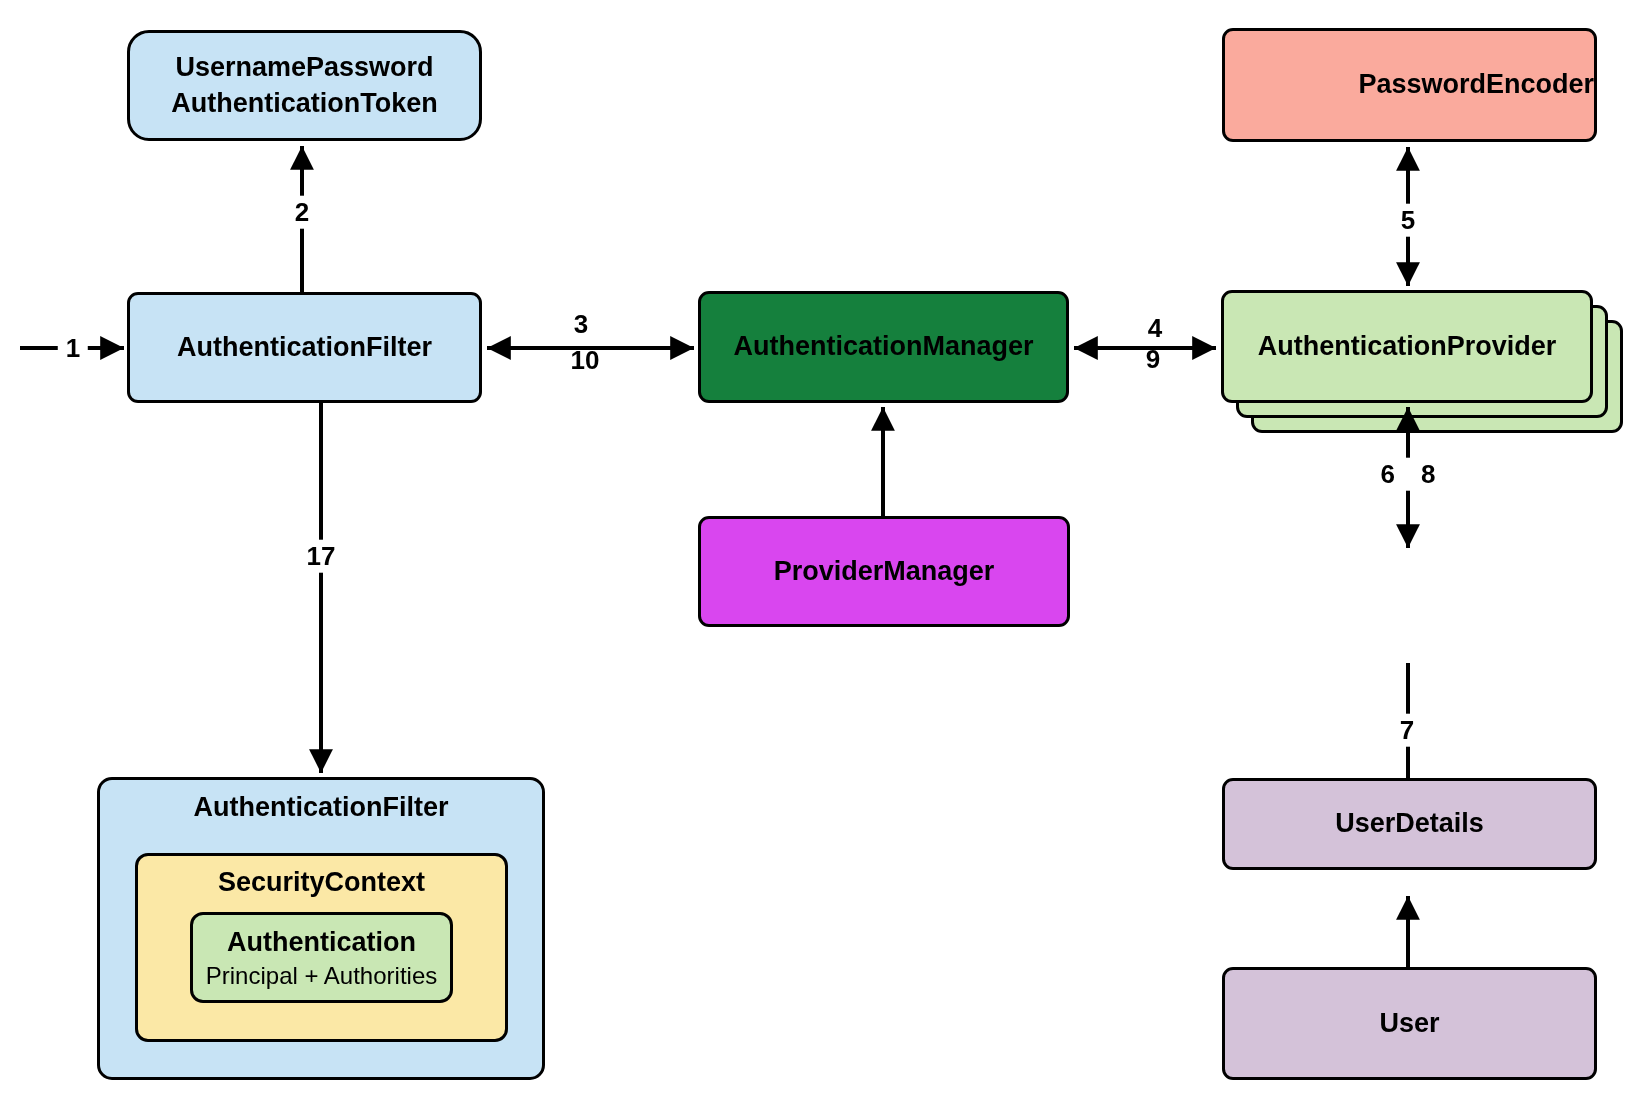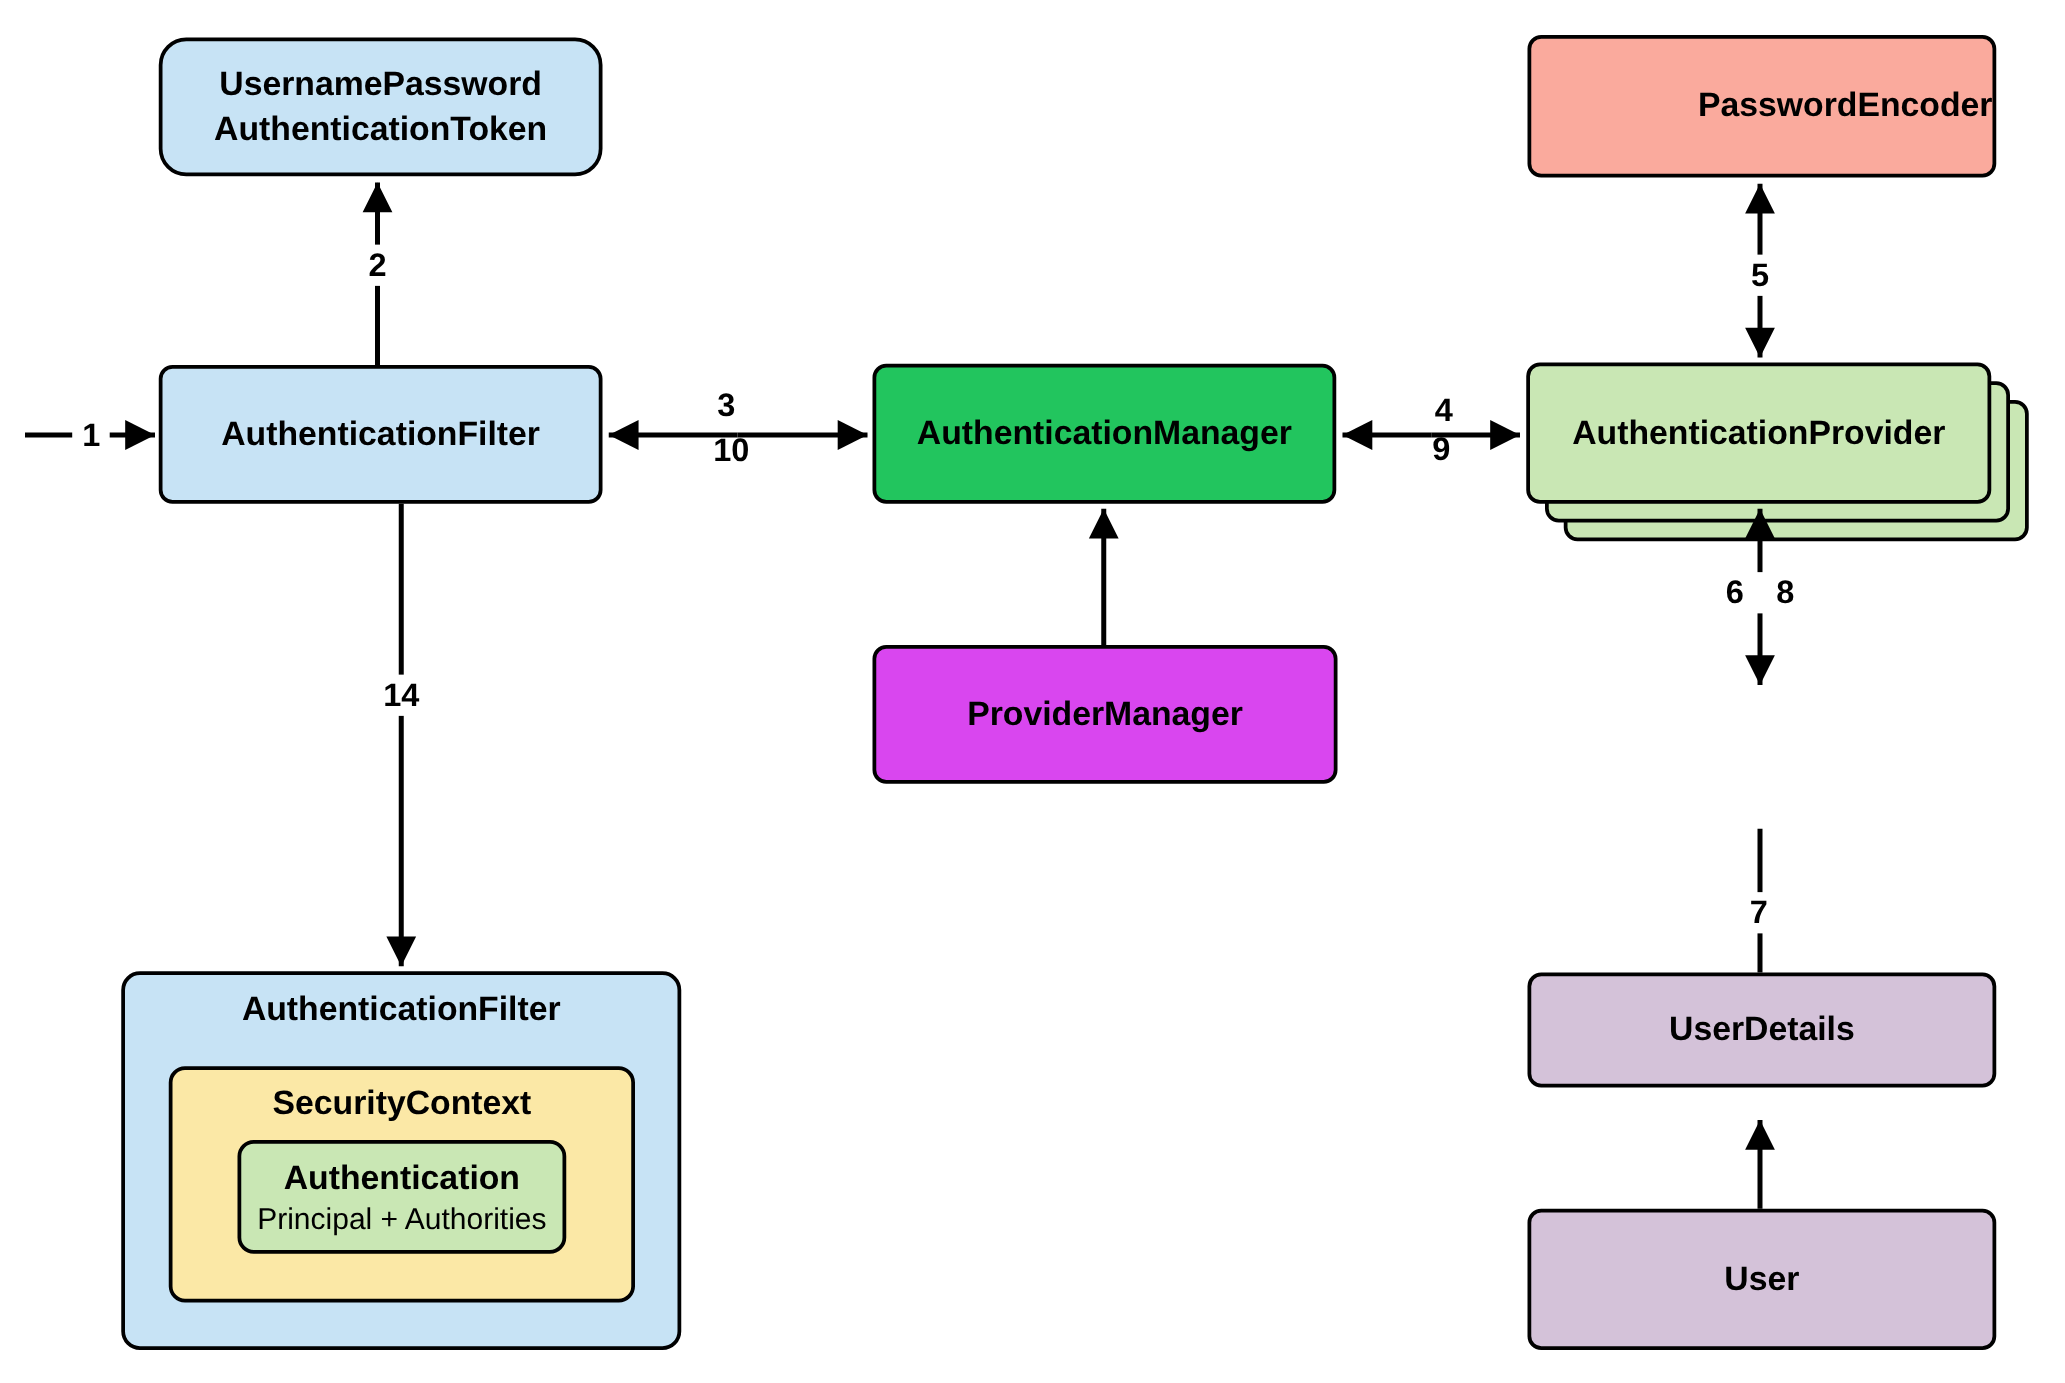--- a/index.html
+++ b/index.html
@@ -74,21 +74,21 @@
 
   <div class="node" style="left: 127px; top: 30px; width: 355px; height: 111px; background-color: rgb(199, 227, 245); border-radius: 22px;">
     <div class="lbl">UsernamePassword
 AuthenticationToken</div>
   </div>
 
   <div class="node" style="left: 127px; top: 292px; width: 355px; height: 111px; background-color: rgb(199, 227, 245);">
     <div class="lbl">AuthenticationFilter</div>
   </div>
 
-  <div class="node" style="left: 698px; top: 291px; width: 371px; height: 112px; background-color: #22c55e;">
+  <div class="node" style="left: 698px; top: 291px; width: 371px; height: 112px; background-color: #15803d;">
     <div class="lbl">AuthenticationManager</div>
   </div>
 
   <div class="node" style="left: 698px; top: 516px; width: 372px; height: 111px; background-color: #d946ef;">
     <div class="lbl">ProviderManager</div>
   </div>
 
   <div class="node" style="left: 1222px; top: 28px; width: 375px; height: 114px; background-color: rgb(250, 170, 157); align-items: flex-end;">
     <div class="lbl">PasswordEncoder</div>
   </div>
@@ -156,15 +156,15 @@
   <div class="num" style="left:581px;  top:324px;">3</div>
   <div class="num" style="left:585px;  top:360px;">10</div>
   <div class="num" style="left:1155px; top:328px;">4</div>
   <div class="num" style="left:1153px; top:359px;">9</div>
   <div class="num gap" style="left:1408px; top:220px;">5</div>
   <div class="num pair" style="left:1408px; top:474px;">
     <span>6</span>
     <span>8</span>
   </div>
   <div class="num gap" style="left:1407px; top:730px;">7</div>
-  <div class="num gap" style="left:321px;  top:556px;">14</div>
+  <div class="num gap" style="left:321px;  top:556px;">17</div>
 
 </div>
 
 </body></html>

